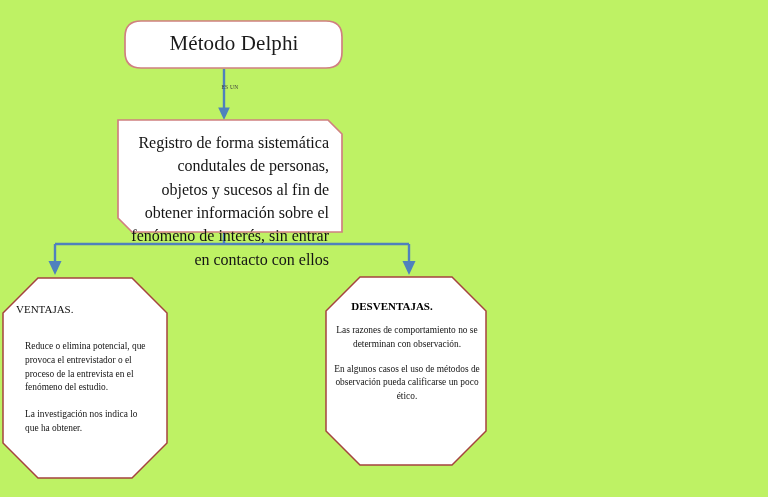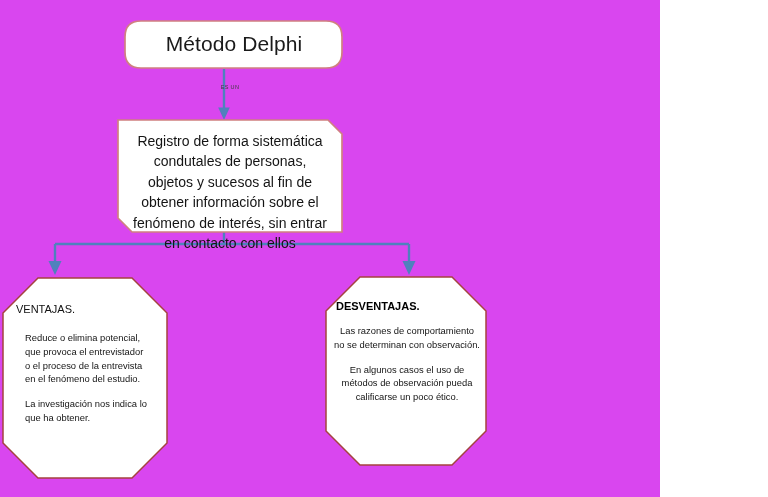--- a/index.html
+++ b/index.html
@@ -7,24 +7,25 @@
     margin: 0;
     padding: 0;
     background: #ffffff;
   }
   body {
     font-family: "Liberation Sans", sans-serif;
     -webkit-font-smoothing: antialiased;
   }
   #canvas {
     position: relative;
-    width: 660px;
+    width: 768px;
     height: 497px;
-    background: #d946ef;
+    background: #bef264;
     overflow: hidden;
+    font-family: Liberation Serif, serif;
   }
   .svg-layer {
     position: absolute;
     left: 0;
     top: 0;
     width: 768px;
     height: 497px;
     pointer-events: none;
   }
   .txt {
@@ -53,22 +54,22 @@
     font-size: 5.5px;
     letter-spacing: .3px;
     color: #3c3c3c;
   }
 
   
   #node-definition-label {
     left: 131px;
     top: 131px;
     width: 198px;
-    text-align: center;
-    font-size: 14px;
+    text-align: right;
+    font-size: 16px;
     color: #141414;
     line-height: 1.46;
   }
 
   
   #node-ventajas-title {
     left: 16px;
     top: 303px;
     width: 140px;
     text-align: left;
@@ -77,28 +78,29 @@
   }
   #node-ventajas-body {
     left: 25px;
     top: 327px;
     width: 122px;
     text-align: left;
     font-size: 9.4px;
     color: #141414;
     line-height: 1.47;
   }
-  #node-ventajas-body p { margin: 4px 0 11px 0; }
+  #node-ventajas-body p { margin: 13px 0 11px 0; }
   #node-ventajas-body p:last-child { margin-bottom: 0; }
 
   
   #node-desventajas-title {
-    left: 336px;
+    left: 321px;
     top: 300px;
     width: 142px;
+    text-align: center;
     font-size: 11px;
     font-weight: bold;
     color: #000000;
   }
   #node-desventajas-body {
     left: 334px;
     top: 324px;
     width: 146px;
     text-align: center;
     font-size: 9.4px;

